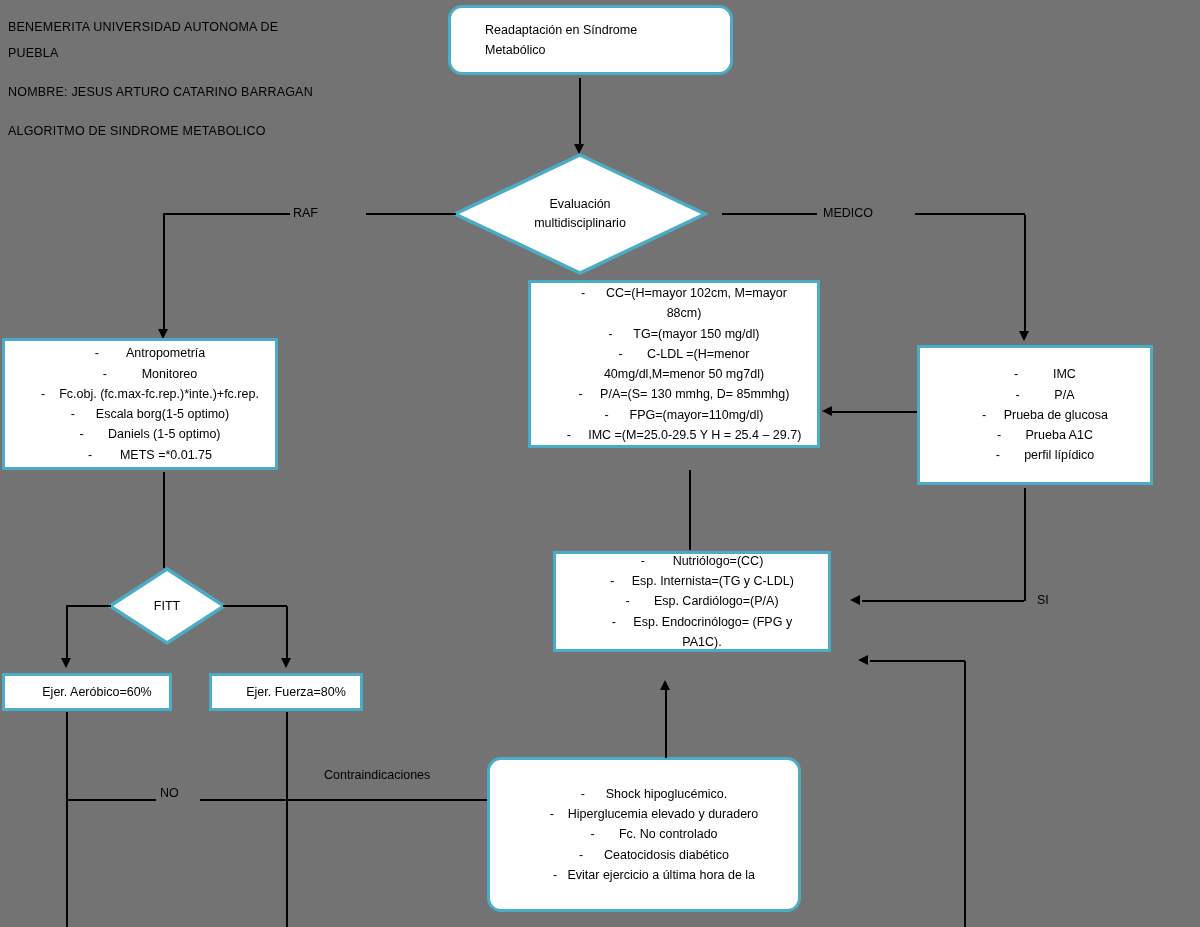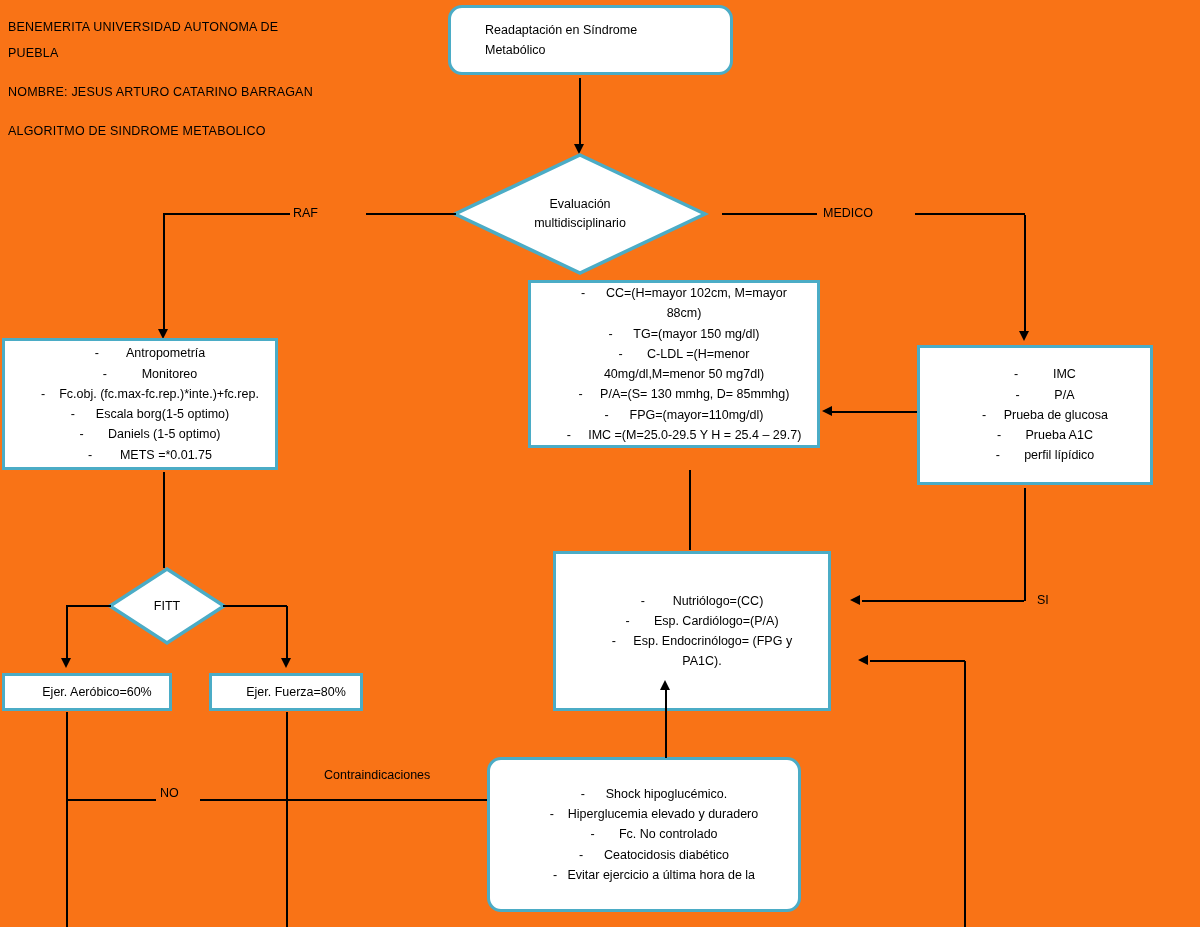--- a/index.html
+++ b/index.html
@@ -8,21 +8,21 @@
     background: #ffffff;
   }
   body {
     font-family: "Liberation Sans", sans-serif;
     color: #000000;
   }
   #canvas {
     position: relative;
     width: 1200px;
     height: 927px;
-    background: #f97316;
+    background: #737373;
     overflow: hidden;
   }
   
   .header-line {
     position: absolute;
     font-size: 12.5px;
     letter-spacing: 0.2px;
     white-space: nowrap;
     color: #000;
   }
@@ -182,23 +182,24 @@
   <div class="conn h" style="left:832px; top:411px; width:85px;"></div>
   <div class="arrowhead arrow-left" style="left:822px; top:406px;"></div>
 
   <div class="conn v" style="left:689px; top:470px; height:80px;"></div>
 
   <div class="conn v" style="left:1024px; top:488px; height:113px;"></div>
   <div class="conn h" style="left:862px; top:600px; width:162px;"></div>
   <div class="arrowhead arrow-left" style="left:850px; top:595px;"></div>
   <div class="edge-label" style="left:1037px; top:593px;">SI</div>
 
-  <div class="shape" style="left:553px; top:551px; width:278px; height:160px;">
+  <div class="shape" style="left:553px; top:551px; width:278px; height:101px;">
     <div class="shape-text">
       <span class="ln">-        Nutriólogo=(CC)</span>
+      <span class="ln">-     Esp. Internista=(TG y C-LDL)</span>
       <span class="ln">-       Esp. Cardiólogo=(P/A)</span>
       <span class="ln">-     Esp. Endocrinólogo= (FPG y</span>
       <span class="ln">PA1C).</span>
     </div>
   </div>
 
   <div class="conn v" style="left:964px; top:661px; height:266px;"></div>
   <div class="conn h" style="left:870px; top:660px; width:95px;"></div>
   <div class="arrowhead arrow-left" style="left:858px; top:655px;"></div>
 

